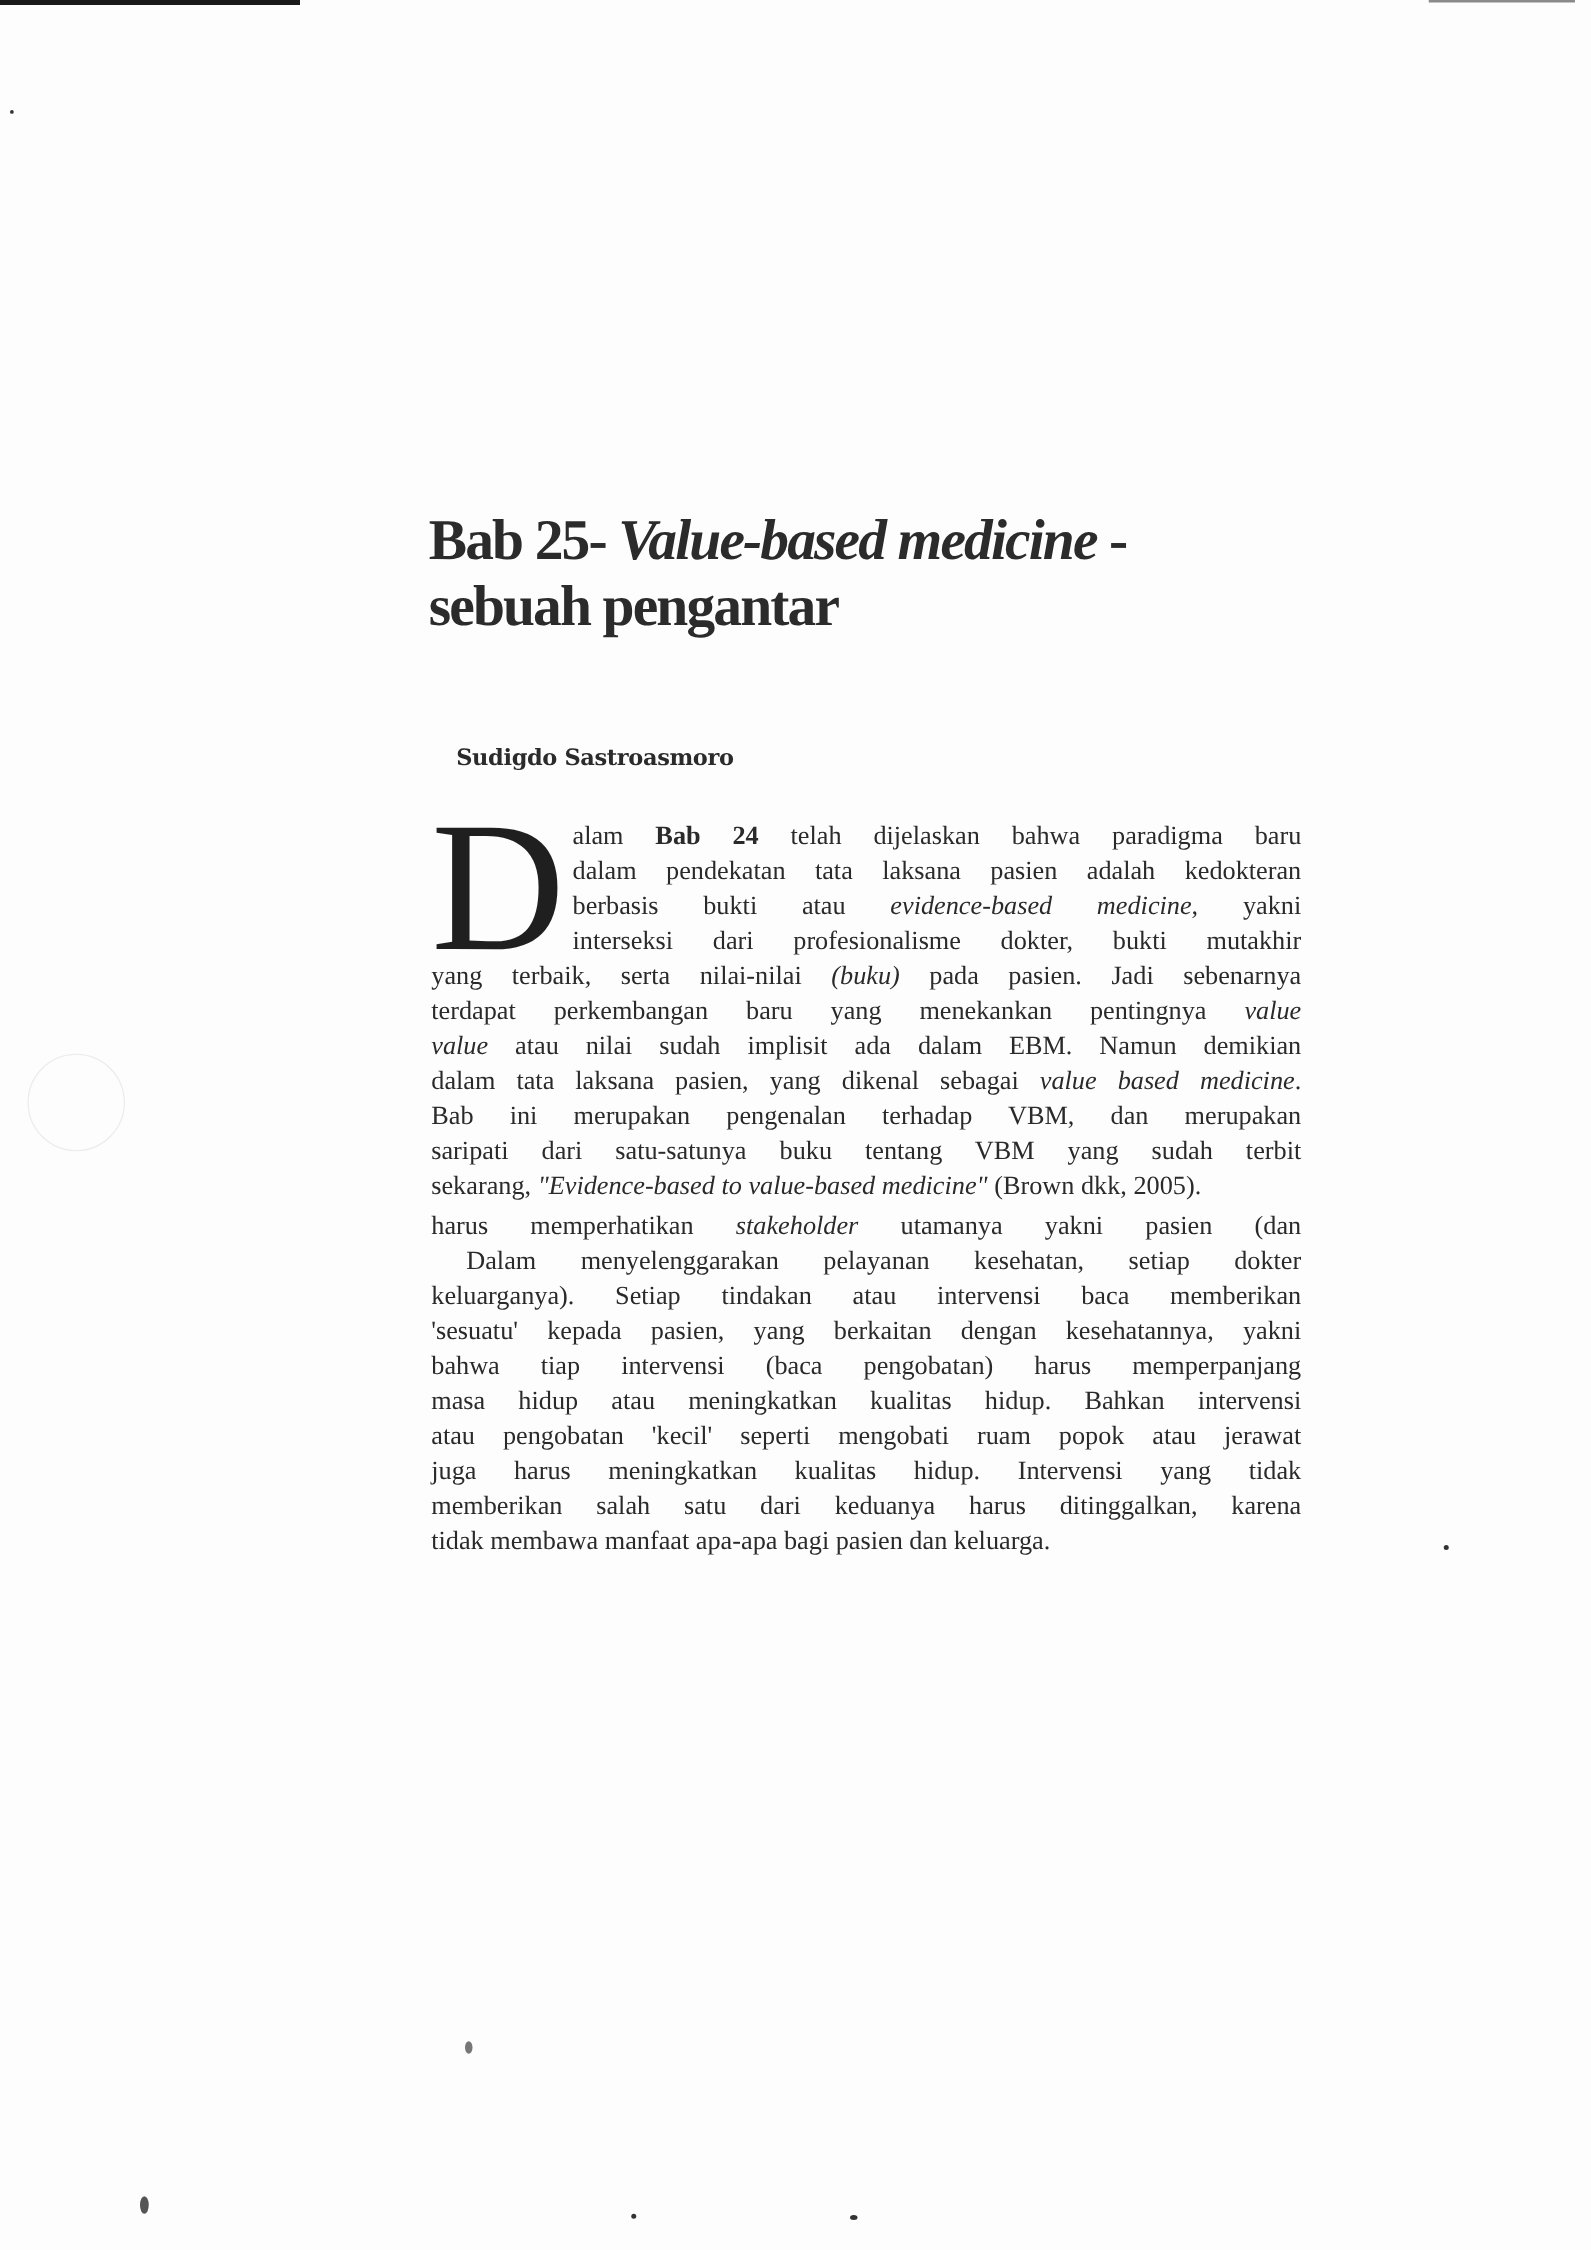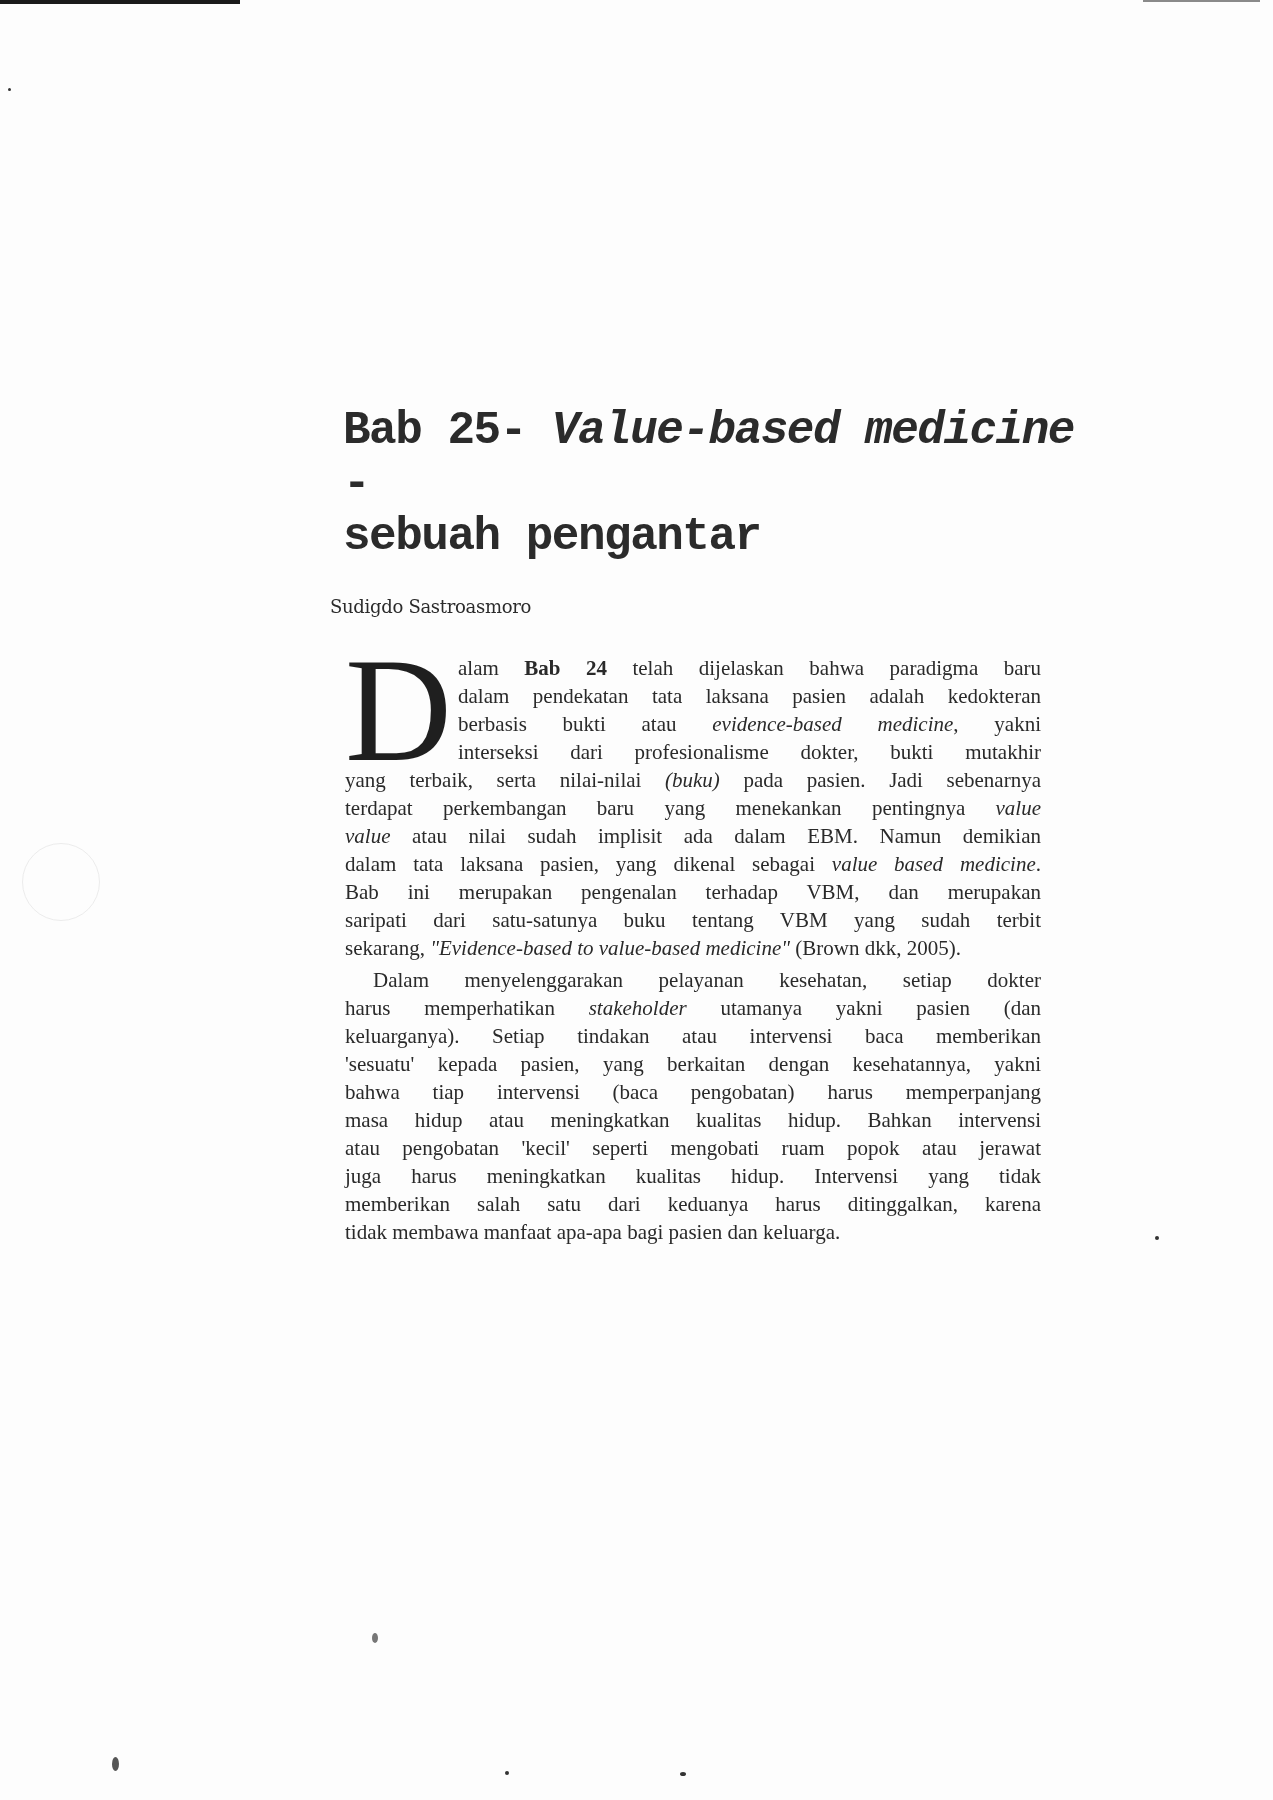--- a/index.html
+++ b/index.html
@@ -9,28 +9,28 @@
       font-family: "Liberation Serif", "DejaVu Serif", serif;
       color: #2a2a2a;
     }
     .scan-bar-left { position: absolute; left: 0; top: 0; width: 240px; height: 4px; background: #1a1a1a; }
     .scan-bar-right { position: absolute; left: 1143px; top: 0; width: 117px; height: 2px; background: #8a8a8a; }
     .punch-hole { position: absolute; left: 22px; top: 843px; width: 76px; height: 76px; border: 1px solid #ececec; border-radius: 50%; }
     .speck { position: absolute; background: #333; border-radius: 50%; }
 
     .title {
       position: absolute; left: 343px; top: 405px; width: 760px;
-      font-family: Liberation Mono, monospace; font-weight: bold;
+      font-family: Liberation Serif, serif; font-weight: bold;
       font-size: 46px; line-height: 53px; color: #2b2b2b;
       letter-spacing: -1.5px; margin: 0;
     }
     .title .it { font-style: italic; }
     .author {
-      position: absolute; left: 330px; top: 596px;
-      font-family: "DejaVu Serif", serif; font-weight: normal;
+      position: absolute; left: 365px; top: 596px;
+      font-family: "DejaVu Serif", serif; font-weight: bold;
       font-size: 18px; color: #2b2b2b; letter-spacing: -0.3px;
     }
     .body {
       position: absolute; left: 345px; top: 654px; width: 696px;
       font-size: 21px; line-height: 28px; color: #2a2a2a;
     }
     .dropcap {
       position: absolute; left: 0; top: 0; width: 112px; height: 112px;
       font-size: 148px; line-height: 112px; font-weight: normal;
       color: #1f1f1f; overflow: visible;
@@ -75,22 +75,22 @@
       <span class="line indentcap">interseksi dari profesionalisme dokter, bukti mutakhir</span>
       <span class="line">yang terbaik, serta nilai-nilai <i>(buku)</i> pada pasien. Jadi sebenarnya</span>
       <span class="line">terdapat perkembangan baru yang menekankan pentingnya <i>value</i></span>
       <span class="line"><i>value</i> atau nilai sudah implisit ada dalam EBM. Namun demikian</span>
       <span class="line">dalam tata laksana pasien, yang dikenal sebagai <i>value based medicine</i>.</span>
       <span class="line">Bab ini merupakan pengenalan terhadap VBM, dan merupakan</span>
       <span class="line">saripati dari satu-satunya buku tentang VBM yang sudah terbit</span>
       <span class="line last">sekarang, <i>"Evidence-based to value-based medicine"</i> (Brown dkk, 2005).</span>
     </div>
   <div id="p2" class="para2">
+      <span class="line">harus memperhatikan <i>stakeholder</i> utamanya yakni pasien (dan</span>
       <span class="line indent">Dalam menyelenggarakan pelayanan kesehatan, setiap dokter</span>
-      <span class="line">harus memperhatikan <i>stakeholder</i> utamanya yakni pasien (dan</span>
       <span class="line">keluarganya). Setiap tindakan atau intervensi baca memberikan</span>
       <span class="line">'sesuatu' kepada pasien, yang berkaitan dengan kesehatannya, yakni</span>
       <span class="line">bahwa tiap intervensi (baca pengobatan) harus memperpanjang</span>
       <span class="line">masa hidup atau meningkatkan kualitas hidup. Bahkan intervensi</span>
       <span class="line">atau pengobatan 'kecil' seperti mengobati ruam popok atau jerawat</span>
       <span class="line">juga harus meningkatkan kualitas hidup. Intervensi yang tidak</span>
       <span class="line">memberikan salah satu dari keduanya harus ditinggalkan, karena</span>
       <span class="line last">tidak membawa manfaat apa-apa bagi pasien dan keluarga.</span>
     </div>
 </div>

